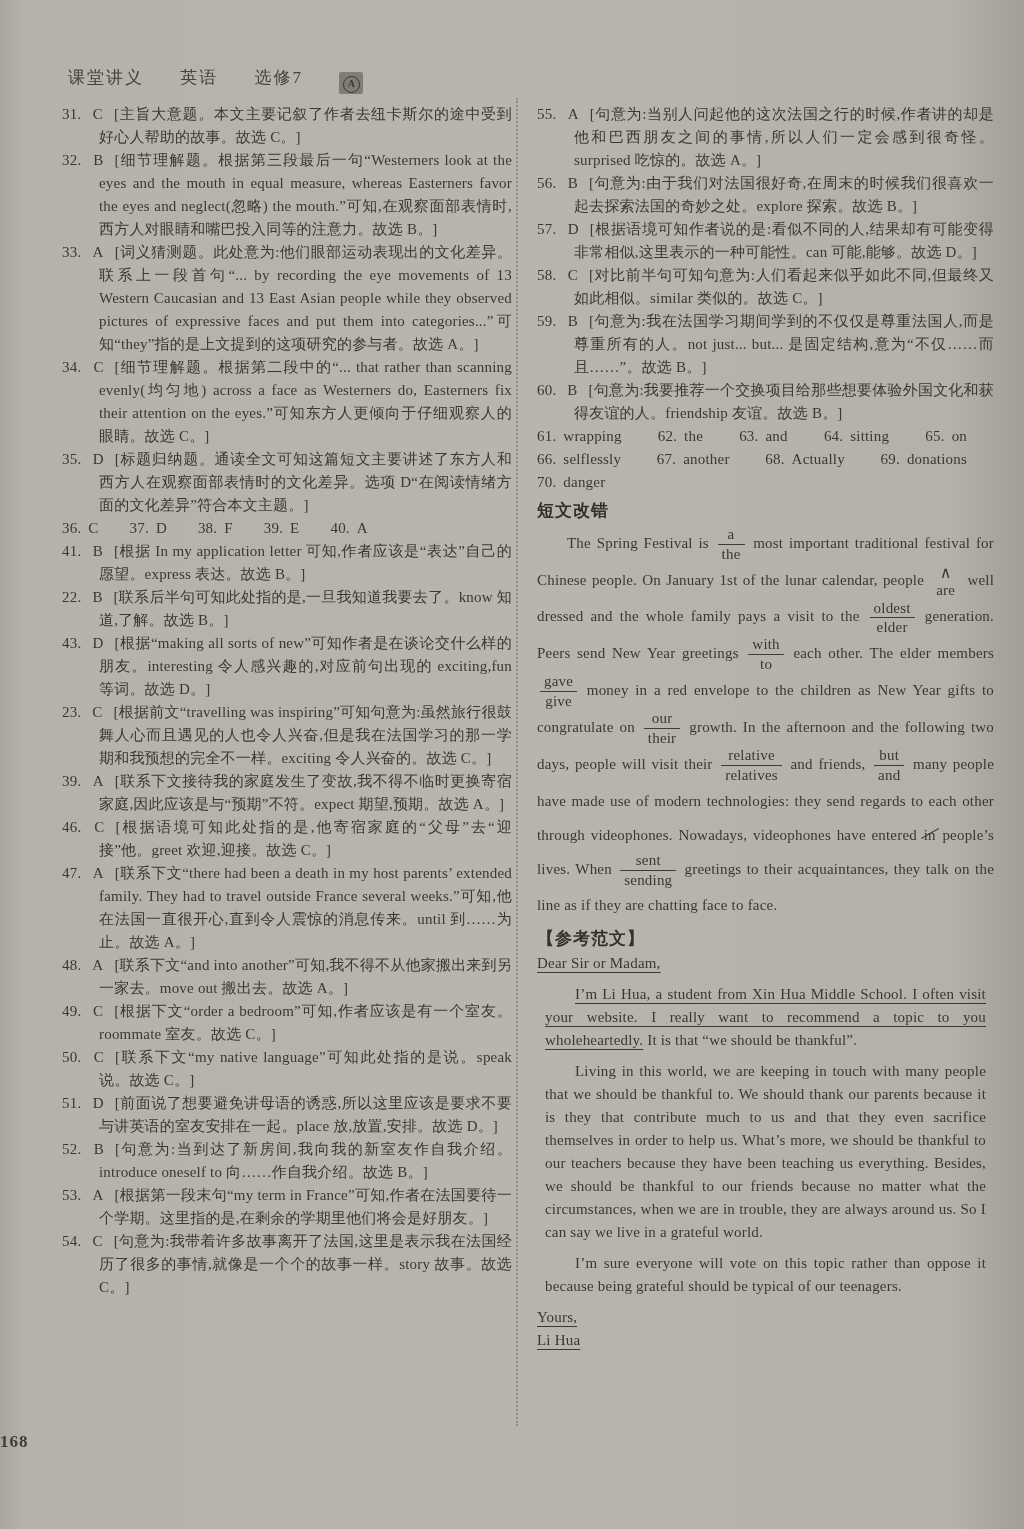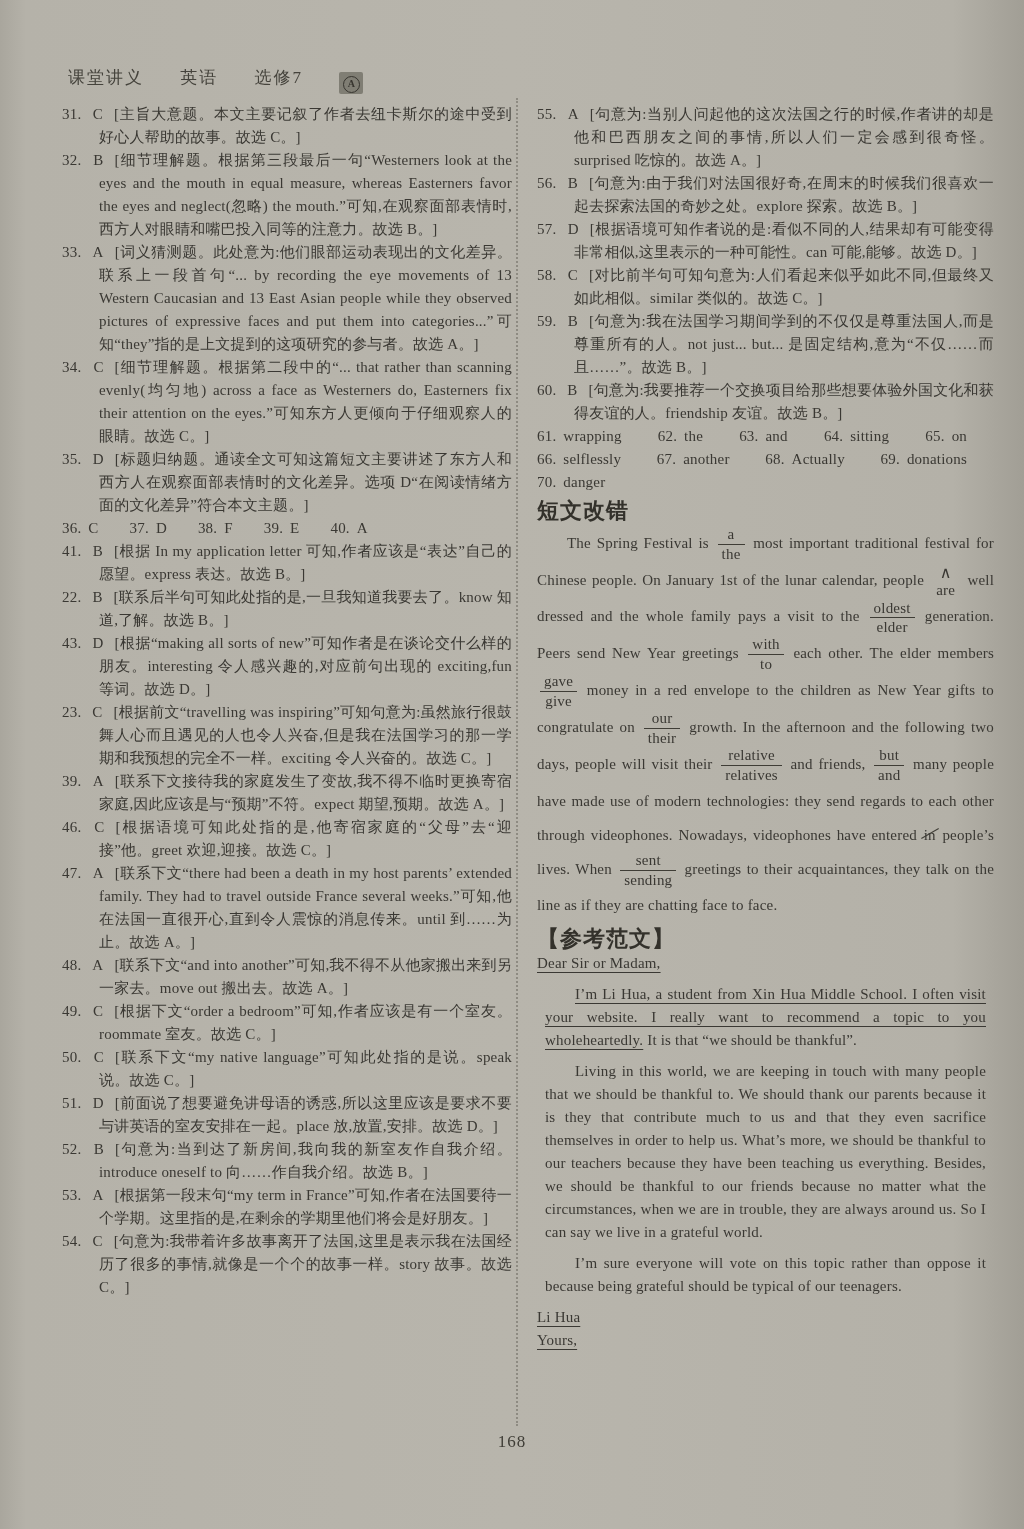--- a/index.html
+++ b/index.html
@@ -20,34 +20,34 @@
   .divider{position:absolute;left:516px;top:98px;height:1328px;width:0;border-left:2px dotted #8e8b82;}
   .col{position:absolute;top:103px;font-size:15px;line-height:23px;text-align:justify;letter-spacing:0.2px;}
   .col-left{left:62px;width:450px;}
   .col-right{left:537px;width:457px;}
   .ans-item{padding-left:37px;text-indent:-37px;margin:0;}
   .ans-num{display:inline;}
   .ans-letter{margin:0 11px 0 7px;}
   .ans-row{margin:0;}
   .pair{margin-right:27px;white-space:nowrap;margin-top:33px;}
   .pair .n{margin-right:7px;}
-  .sec-heading{font-weight:bold;font-size:22px;letter-spacing:1px;margin:5px 0 2px;color:#33312b;
+  .sec-heading{font-weight:bold;font-size:17px;letter-spacing:1px;margin:5px 0 2px;color:#33312b;
                font-family:"Liberation Sans","DejaVu Sans",sans-serif;}
   .correction{line-height:34px;text-indent:2em;margin:4px 0 2px;}
   .corr{display:inline-block;vertical-align:middle;text-align:center;line-height:1.12;margin:0 3px;text-indent:0;}
   .corr .top{display:block;padding:0 4px 1px;border-bottom:1.3px solid #3f3d36;}
   .corr .bot{display:block;padding:1px 4px 0;}
   .corr.ins .top{border-bottom:none;padding-bottom:0;font-size:16px;}
   .delword{position:relative;display:inline-block;padding:0 1px;text-indent:0;}
   .delword::after{content:"";position:absolute;left:-3px;right:-3px;top:45%;border-top:1.6px solid #3f3d36;transform:rotate(-30deg);}
   .letter{margin-top:2px;}
   .letter p{margin:8px;text-indent:2em;}
   .noindent{text-indent:0 !important;}
   .ul{text-decoration:underline;text-underline-offset:4px;text-decoration-thickness:1px;}
-  .page-number{position:absolute;left:0;right:0;top:1432px;text-align:center;font-size:17px;color:#3f3d36;letter-spacing:1px;}
+  .page-number{position:absolute;left:0;right:0;top:1432px;font-size:17px;color:#3f3d36;letter-spacing:1px;font-weight:bold;}
 </style>
 </head>
 <body>
 
 <div class="page">
   <div class="header">
     <span class="hpart">课堂讲义</span>
     <span class="hpart">英语</span>
     <span class="hpart">选修7</span>
     <span class="badge"><span class="badge-a">A</span></span>
@@ -86,19 +86,19 @@
       <div class="ans-item"><span class="ans-num">60.</span> <span class="ans-letter">B</span><span class="ans-body">[句意为:我要推荐一个交换项目给那些想要体验外国文化和获得友谊的人。friendship 友谊。故选 B。]</span></div>
       <div class="ans-row"><span class="pair"><span class="n">61.</span><span class="v">wrapping</span></span> <span class="pair"><span class="n">62.</span><span class="v">the</span></span> <span class="pair"><span class="n">63.</span><span class="v">and</span></span> <span class="pair"><span class="n">64.</span><span class="v">sitting</span></span> <span class="pair"><span class="n">65.</span><span class="v">on</span></span> <span class="pair"><span class="n">66.</span><span class="v">selflessly</span></span> <span class="pair"><span class="n">67.</span><span class="v">another</span></span> <span class="pair"><span class="n">68.</span><span class="v">Actually</span></span> <span class="pair"><span class="n">69.</span><span class="v">donations</span></span> <span class="pair"><span class="n">70.</span><span class="v">danger</span></span> </div>
       <div class="sec-heading">短文改错</div>
       <div class="correction">The Spring Festival is <span class="corr"><span class="top">a</span><span class="bot">the</span></span> most important traditional festival for Chinese people. On January 1st of the lunar calendar, people <span class="corr ins"><span class="top">∧</span><span class="bot">are</span></span> well dressed and the whole family pays a visit to the <span class="corr"><span class="top">oldest</span><span class="bot">elder</span></span> generation. Peers send New Year greetings <span class="corr"><span class="top">with</span><span class="bot">to</span></span> each other. The elder members <span class="corr"><span class="top">gave</span><span class="bot">give</span></span> money in a red envelope to the children as New Year gifts to congratulate on <span class="corr"><span class="top">our</span><span class="bot">their</span></span> growth. In the afternoon and the following two days, people will visit their <span class="corr"><span class="top">relative</span><span class="bot">relatives</span></span> and friends, <span class="corr"><span class="top">but</span><span class="bot">and</span></span> many people have made use of modern technologies: they send regards to each other through videophones. Nowadays, videophones have entered <span class="delword">in</span> people’s lives. When <span class="corr"><span class="top">sent</span><span class="bot">sending</span></span> greetings to their acquaintances, they talk on the line as if they are chatting face to face.</div>
       <div class="sec-heading">【参考范文】</div>
       <div class="letter">
         <div class="noindent"><span class="ul">Dear Sir or Madam,</span></div>
         <p><span class="ul">I’m Li Hua, a student from Xin Hua Middle School. I often visit your website. I really want to recommend a topic to you wholeheartedly.</span><span> It is that “we should be thankful”.</span></p>
         <p><span>Living in this world, we are keeping in touch with many people that we should be thankful to. We should thank our parents because it is they that contribute much to us and that they even sacrifice themselves in order to help us. What’s more, we should be thankful to our teachers because they have been teaching us everything. Besides, we should be thankful to our friends because no matter what the circumstances, when we are in trouble, they are always around us. So I can say we live in a grateful world.</span></p>
         <p><span>I’m sure everyone will vote on this topic rather than oppose it because being grateful should be typical of our teenagers.</span></p>
+        <div class="noindent"><span class="ul">Yours,</span></div>
         <div class="noindent"><span class="ul">Li Hua</span></div>
-        <div class="noindent"><span class="ul">Yours,</span></div>
       </div>
     </div>
 
   <div class="page-number">168</div>
 </div>
 
 </body></html>

